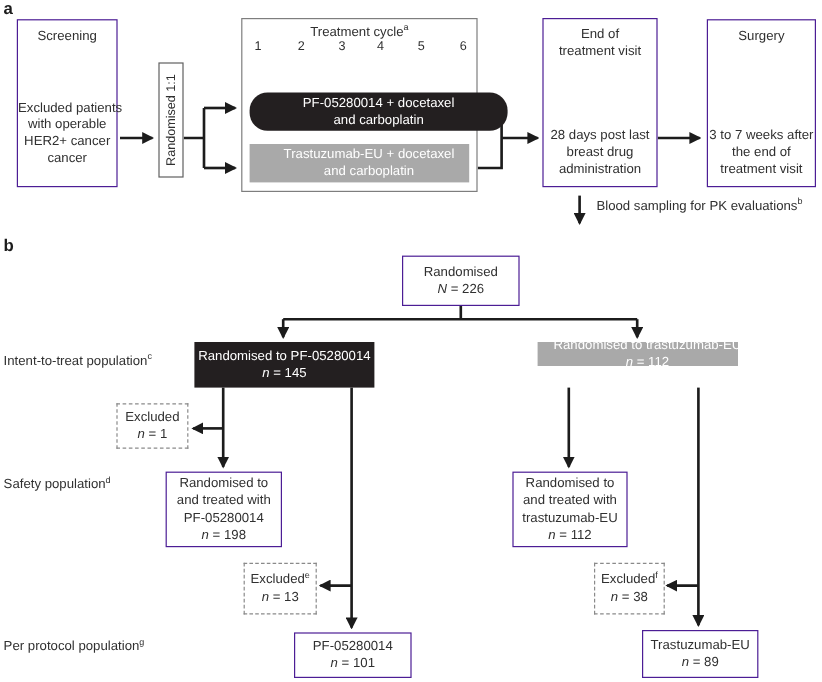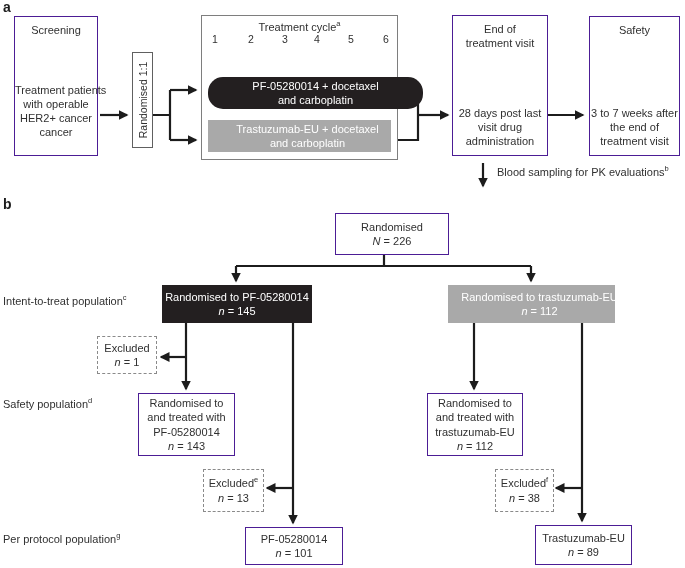--- a/index.html
+++ b/index.html
@@ -71,21 +71,21 @@
     <path class="ln" d="M474,323 V389" marker-end="url(#ah)"></path>
     <path class="ln" d="M582,323 V521" marker-end="url(#ah)"></path>
     <path class="ln" d="M582,488 H556" marker-end="url(#ah)"></path>
   </svg>
 
   <div class="panel-label" style="left:3px;top:-1px;">a</div>
 
   <div class="box" style="left:14px;top:16px;width:84px;height:140px;">
     <div class="title nowrap">Screening</div>
     <div class="body" style="top:66px;">
-      <div class="nowrap">Treatment patients</div>
+      <div class="nowrap">Excluded patients</div>
       <div class="nowrap">with operable</div>
       <div class="nowrap">HER2+ cancer</div>
       <div class="nowrap">cancer</div>
     </div>
   </div>
 
   <div class="vbox">
     <span>Randomised 1:1</span>
   </div>
 
@@ -108,67 +108,67 @@
     </div>
   </div>
 
   <div class="box" style="left:452px;top:15px;width:96px;height:141px;">
     <div class="title">
       <div class="nowrap">End of</div>
       <div class="nowrap">treatment visit</div>
     </div>
     <div class="body" style="top:90px;">
       <div class="nowrap">28 days post last</div>
-      <div class="nowrap">visit drug</div>
+      <div class="nowrap">breast drug</div>
       <div class="nowrap">administration</div>
     </div>
   </div>
 
   <div class="box" style="left:589px;top:16px;width:91px;height:140px;">
-    <div class="title nowrap">Safety</div>
+    <div class="title nowrap">Surgery</div>
     <div class="body" style="top:89px;">
       <div class="nowrap">3 to 7 weeks after</div>
       <div class="nowrap">the end of</div>
       <div class="nowrap">treatment visit</div>
     </div>
   </div>
 
   <div class="pk-note"><span>Blood sampling for PK evaluations</span><sup>b</sup></div>
 
   <div class="panel-label" style="left:3px;top:196px;">b</div>
 
-  <div class="box flexc" style="left:335px;top:213px;width:114px;height:42px;">
+  <div class="box flexc" style="left:335px;top:213px;width:98px;height:42px;">
     <div class="nowrap">Randomised</div>
     <div class="nowrap"><span class="nv">N</span><span> = 226</span></div>
   </div>
 
   <div class="rowlabel" style="top:295px;text-align:right;"><span>Intent-to-treat population</span><sup>c</sup></div>
 
   <div class="box dark flexc" style="left:162px;top:285px;width:150px;height:38px;">
     <div class="nowrap">Randomised to PF-05280014</div>
     <div class="nowrap"><span class="nv">n</span><span> = 145</span></div>
   </div>
 
-  <div class="box gray flexc" style="left:448px;top:285px;width:167px;height:38px;">
+  <div class="box gray flexc" style="left:448px;top:285px;width:167px;height:20px;">
     <div class="nowrap">Randomised to trastuzumab-EU</div>
     <div class="nowrap"><span class="nv">n</span><span> = 112</span></div>
   </div>
 
   <div class="box dashed flexc" style="left:97px;top:336px;width:60px;height:38px;">
     <div class="nowrap">Excluded</div>
     <div class="nowrap"><span class="nv">n</span><span> = 1</span></div>
   </div>
 
   <div class="rowlabel" style="top:398px;"><span>Safety population</span><sup>d</sup></div>
 
   <div class="box flexc" style="left:138px;top:393px;width:97px;height:63px;">
     <div class="nowrap">Randomised to</div>
     <div class="nowrap">and treated with</div>
     <div class="nowrap">PF-05280014</div>
-    <div class="nowrap"><span class="nv">n</span><span> = 143</span></div>
+    <div class="nowrap"><span class="nv">n</span><span> = 198</span></div>
   </div>
 
   <div class="box flexc" style="left:427px;top:393px;width:96px;height:63px;">
     <div class="nowrap">Randomised to</div>
     <div class="nowrap">and treated with</div>
     <div class="nowrap">trastuzumab-EU</div>
     <div class="nowrap"><span class="nv">n</span><span> = 112</span></div>
   </div>
 
   <div class="box dashed flexc" style="left:203px;top:469px;width:61px;height:43px;">

